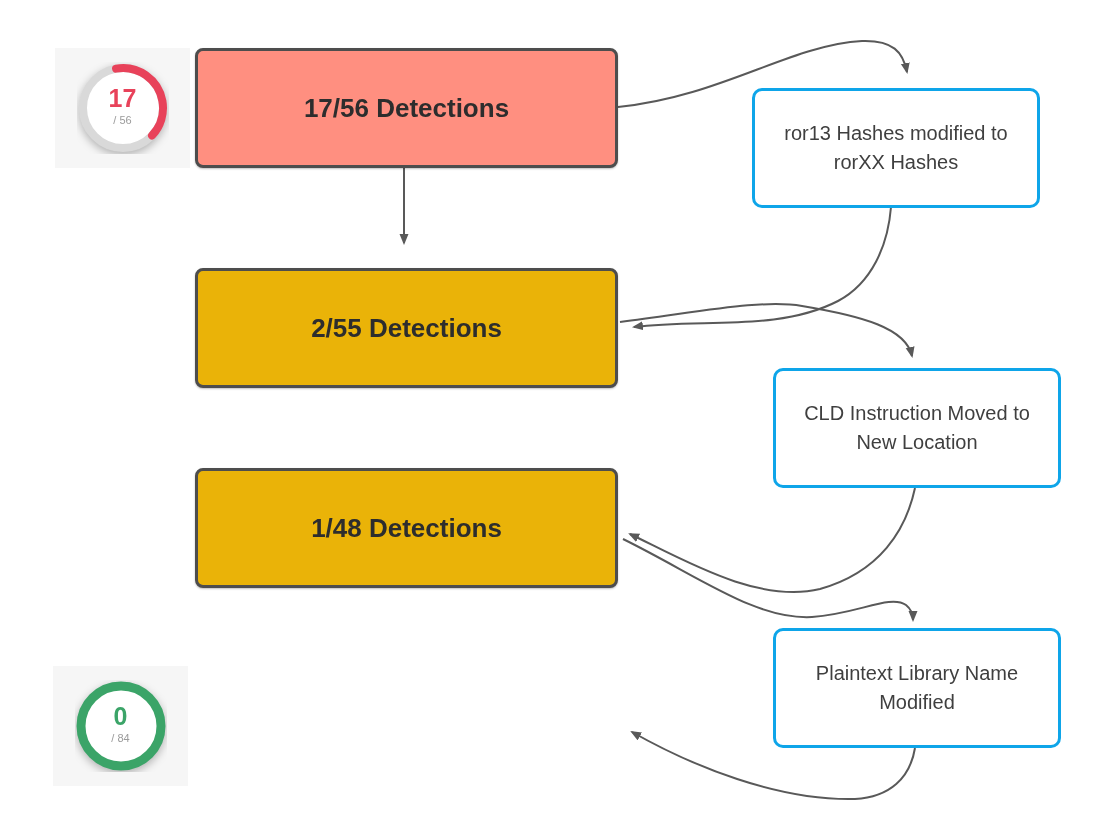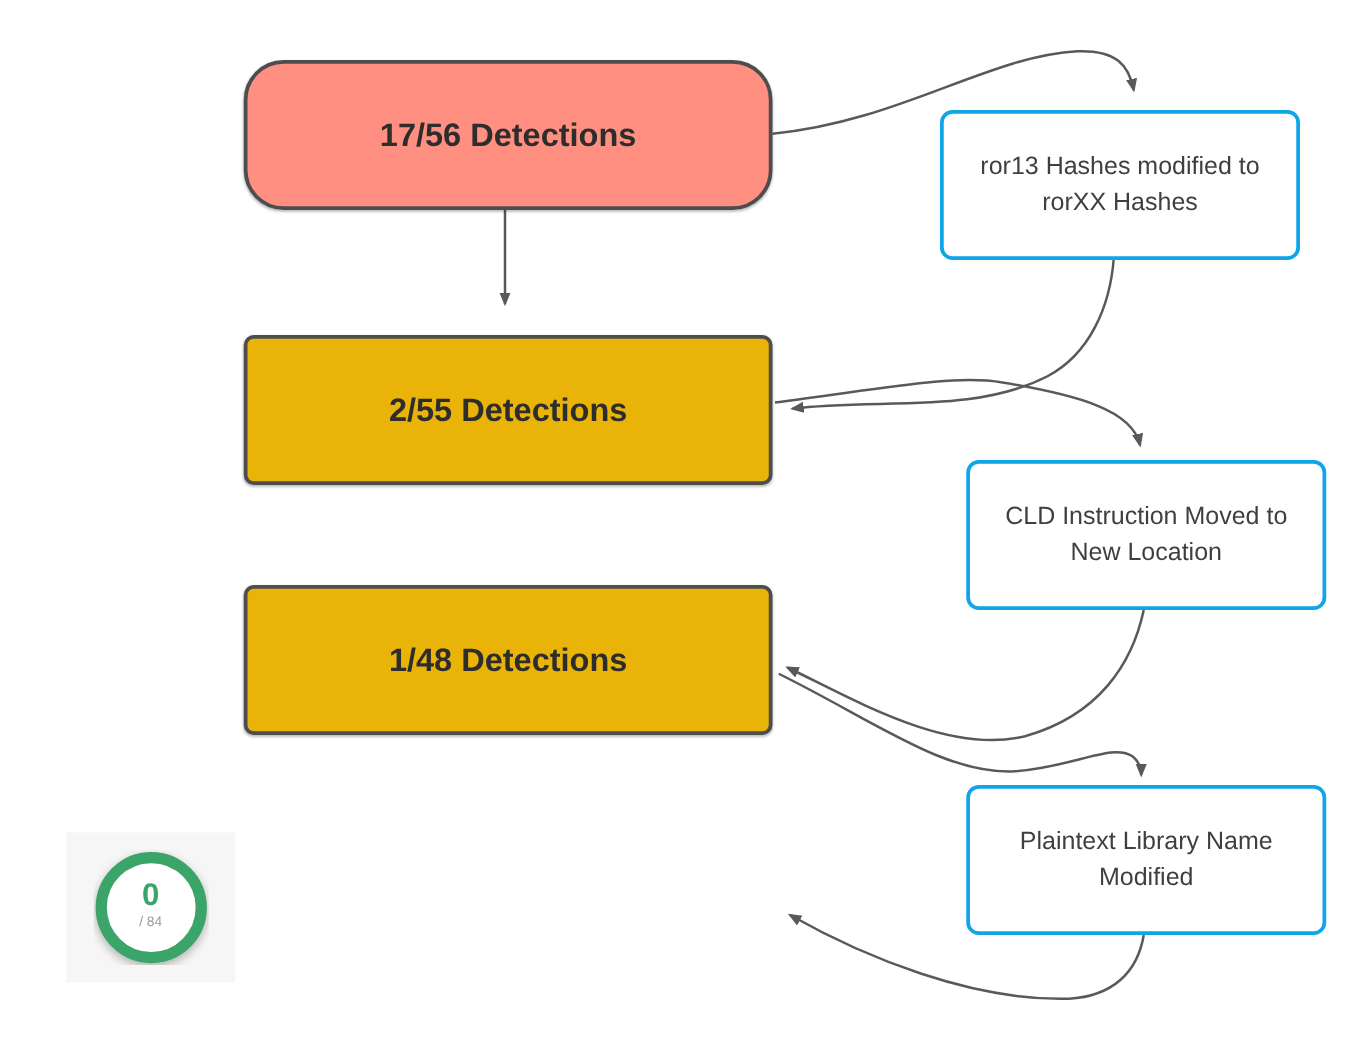--- a/index.html
+++ b/index.html
@@ -59,32 +59,42 @@
     </defs>
     <path class="edge" d="M 618 107 C 720 97 790 45 862 41 C 893 40 903 52 907 72" marker-end="url(#arrow)"></path>
     <path class="edge" d="M 404 168 L 404 243" marker-end="url(#arrow)"></path>
     <path class="edge" d="M 891 207 C 888 245 872 283 838 301 C 778 332 700 318 634 327" marker-end="url(#arrow)"></path>
     <path class="edge" d="M 620 322 C 700 312 762 299 802 306 C 862 316 906 328 912 356" marker-end="url(#arrow)"></path>
     <path class="edge" d="M 915 488 C 906 530 880 572 820 589 C 758 604 684 560 630 534" marker-end="url(#arrow)"></path>
     <path class="edge" d="M 623 539 C 700 577 756 620 812 617 C 858 614 890 594 906 605 C 911 609 913 613 913 620" marker-end="url(#arrow)"></path>
     <path class="edge" d="M 915 748 C 910 778 890 797 855 799 C 778 801 692 766 632 732" marker-end="url(#arrow)"></path>
   </svg>
 
+  <div class="gauge-card" style="left:55px;top:48px;">
+    <div class="gauge">
+      <svg width="92" height="92" viewBox="0 0 92 92">
+        <circle cx="46" cy="46" r="40" fill="#ffffff" stroke="#D9D9D9" stroke-width="8" style="filter:drop-shadow(0 3px 4px rgba(0,0,0,0.28));"></circle>
+        <circle cx="46" cy="46" r="40" fill="none" stroke="#E8425A" stroke-width="8" stroke-linecap="round" stroke-dasharray="100 151.3" transform="rotate(-100 46 46)"></circle>
+      </svg>
+      <div class="value val-red">17</div>
+      <div class="total">/ 56</div>
+    </div>
+  </div>
 
   <div class="gauge-card" style="left:53px;top:666px;">
     <div class="gauge">
       <svg width="92" height="92" viewBox="0 0 92 92">
         <circle cx="46" cy="46" r="40" fill="#ffffff" stroke="#3BA468" stroke-width="9" style="filter:drop-shadow(0 3px 4px rgba(0,0,0,0.28));"></circle>
       </svg>
       <div class="value val-green">0</div>
       <div class="total">/ 84</div>
     </div>
   </div>
 
-  <div class="detect-box detect-red" style="left:195px;top:48px;border-radius:32px;">17/56 Detections</div>
+  <div class="detect-box detect-red" style="left:195px;top:48px;">17/56 Detections</div>
   <div class="detect-box detect-yellow" style="left:195px;top:268px;">2/55 Detections</div>
   <div class="detect-box detect-yellow" style="left:195px;top:468px;">1/48 Detections</div>
 
   <div class="step-box" style="left:752px;top:88px;">ror13 Hashes modified to rorXX Hashes</div>
   <div class="step-box" style="left:773px;top:628px;">Plaintext Library Name Modified</div>
   <div class="step-box" style="left:773px;top:368px;">CLD Instruction Moved to New Location</div>
 
 </div>
 
 </body></html>

